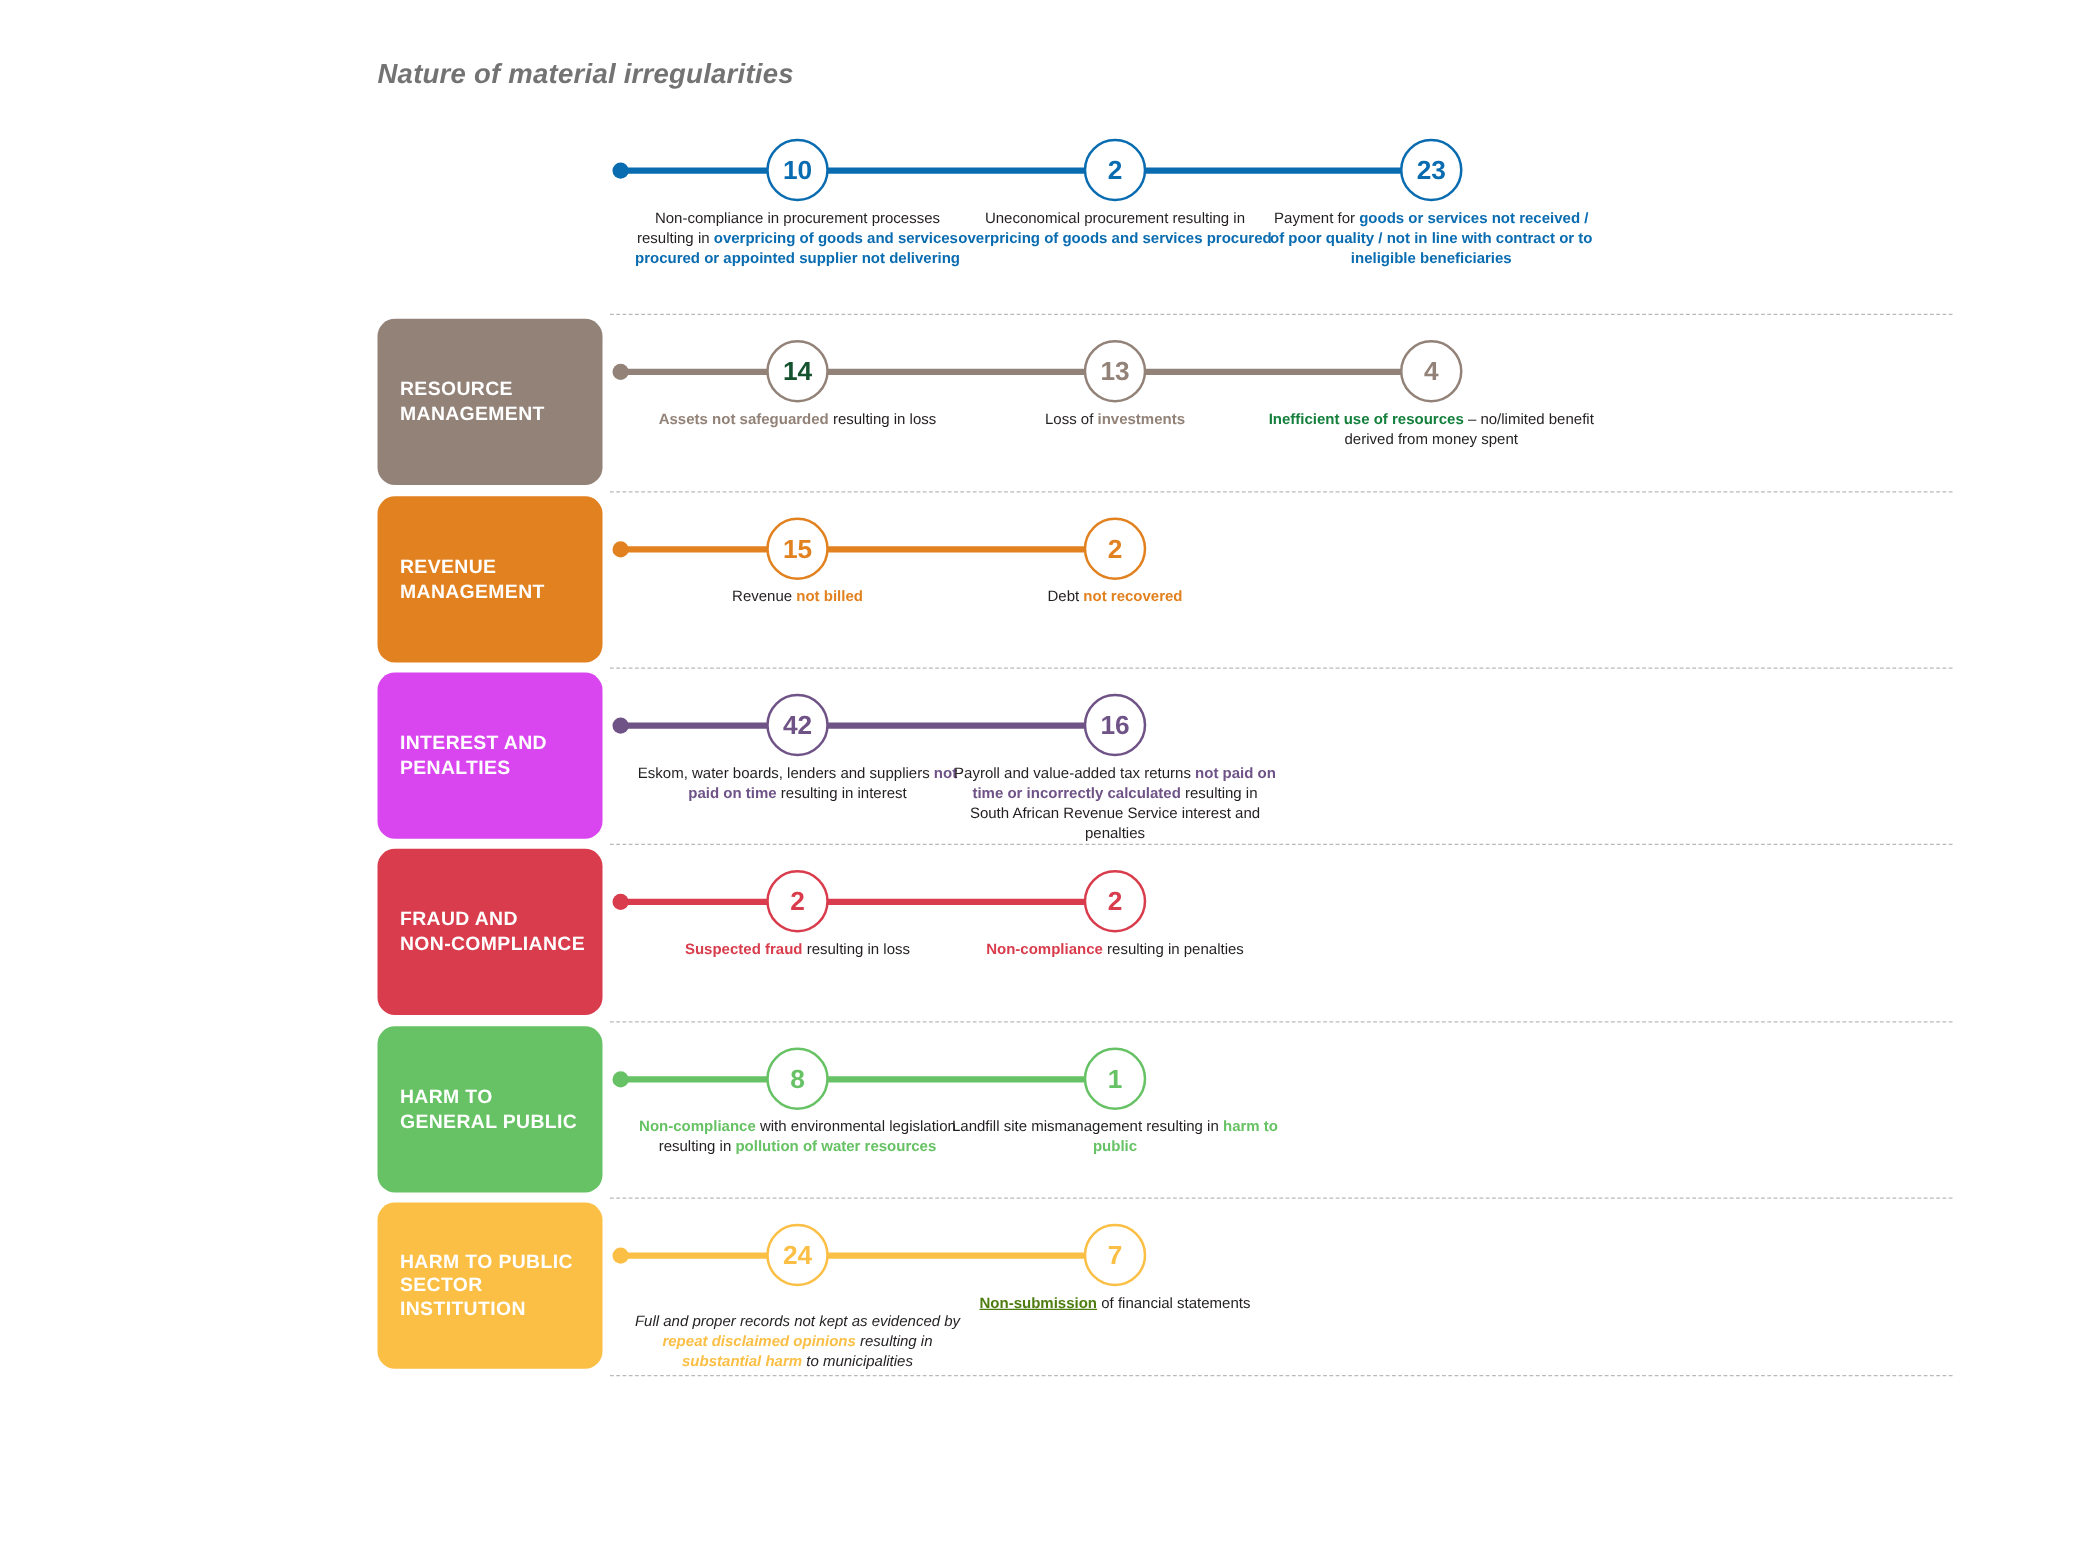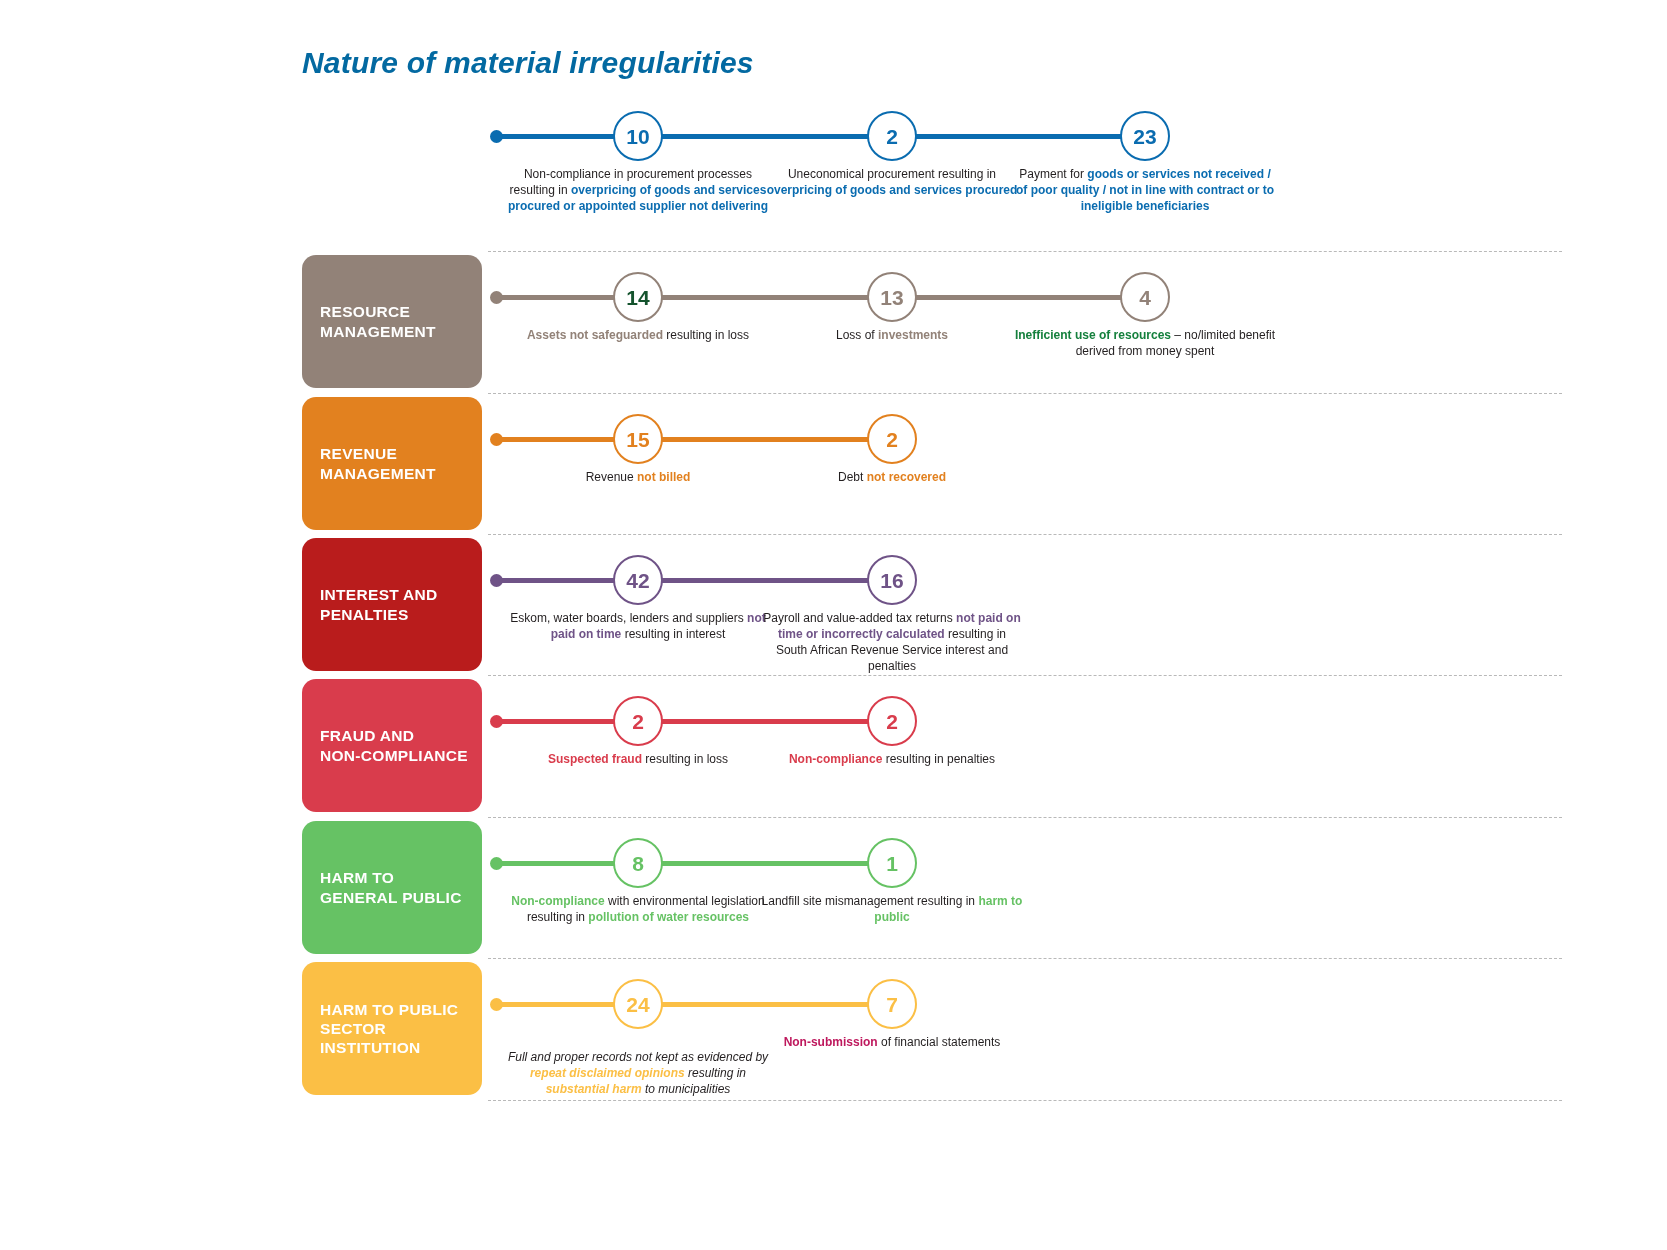--- a/index.html
+++ b/index.html
@@ -21,23 +21,23 @@
     width: 1667px;
     height: 1250px;
   }
 
   .title {
     position: absolute;
     left: 302px;
     top: 46px;
     font-family: "Liberation Sans", sans-serif;
     font-style: italic;
-    font-size: 30px;
+    font-size: 22px;
     font-weight: 600;
-    color: #0369a1;
+    color: #737373;
     letter-spacing: 0.2px;
     white-space: nowrap;
   }
 
   .rows {
     position: absolute;
     left: 0;
     top: 90px;
     width: 1667px;
   }
@@ -188,21 +188,21 @@
           </div>
           <div class="caption" style="width: 262px; left: 19px; top: 73px;">Revenue <b style="color: rgb(226, 129, 31);">not billed</b></div>
           <div class="node" style="border-color: rgb(226, 129, 31); left: 379px; top: 17px;">
             <span class="node-num" style="color: rgb(226, 129, 31);">2</span>
           </div>
           <div class="caption" style="width: 262px; left: 273px; top: 73px;">Debt <b style="color: rgb(226, 129, 31);">not recovered</b></div>
         </div>
         <div class="divider" style="top: 137px;"></div>
       </div>
       <div class="row" style="position: absolute; left: 0px; top: 448px; width: 1667px; height: 139px;">
-        <div class="cat-box" style="background: #b91c1c; top: 0px; height: 133px;">
+        <div class="cat-box" style="background: #d946ef; top: 0px; height: 133px;">
           <div class="cat-label">INTEREST AND
 PENALTIES</div>
         </div>
         <div class="track" style="top: 0px;">
           <div class="axis-line" style="background: rgb(111, 83, 135); left: 8px; width: 396px; top: 39.5px;"></div>
           <div class="axis-dot" style="background: rgb(111, 83, 135); left: 2px; top: 35.5px;"></div>
           <div class="node" style="border-color: rgb(111, 83, 135); left: 125px; top: 17px;">
             <span class="node-num" style="color: rgb(111, 83, 135);">42</span>
           </div>
           <div class="caption" style="width: 262px; left: 19px; top: 73px;">Eskom, water boards, lenders and suppliers <b style="color: rgb(111, 83, 135);">not paid on time</b> resulting in interest</div>
@@ -259,18 +259,18 @@
         <div class="track" style="top: 0px;">
           <div class="axis-line" style="background: rgb(251, 191, 69); left: 8px; width: 396px; top: 39.5px;"></div>
           <div class="axis-dot" style="background: rgb(251, 191, 69); left: 2px; top: 35.5px;"></div>
           <div class="node" style="border-color: rgb(251, 191, 69); left: 125px; top: 17px;">
             <span class="node-num" style="color: rgb(251, 191, 69);">24</span>
           </div>
           <div class="caption" style="width: 262px; left: 19px; top: 88px; font-style: italic;">Full and proper records not kept as evidenced by <b style="color: rgb(251, 191, 69);">repeat disclaimed opinions</b> resulting in <b style="color: rgb(251, 191, 69);">substantial harm</b> to municipalities</div>
           <div class="node" style="border-color: rgb(251, 191, 69); left: 379px; top: 17px;">
             <span class="node-num" style="color: rgb(251, 191, 69);">7</span>
           </div>
-          <div class="caption" style="width: 262px; left: 273px; top: 73px;"><b style="color: #be185d;">Non-submission</b> of financial statements</div>
+          <div class="caption" style="width: 262px; left: 273px; top: 73px;"><b style="color: #4d7c0f; text-decoration: underline;">Non-submission</b> of financial statements</div>
         </div>
         <div class="divider" style="top: 138px;"></div>
       </div>
     </div>
 </div>
 
 </body></html>

